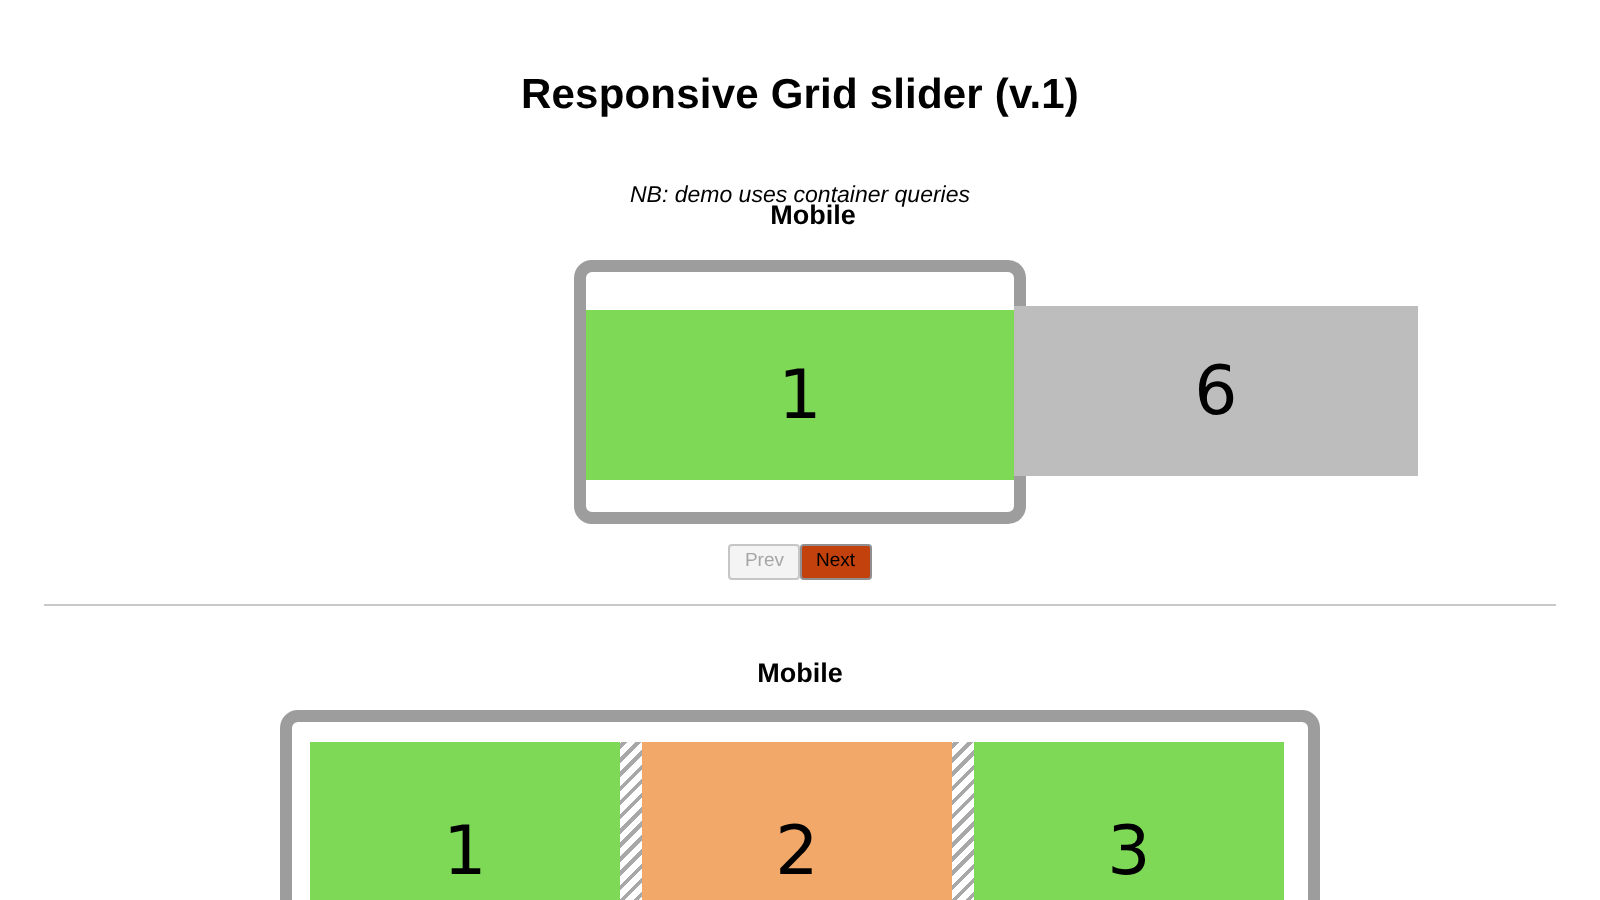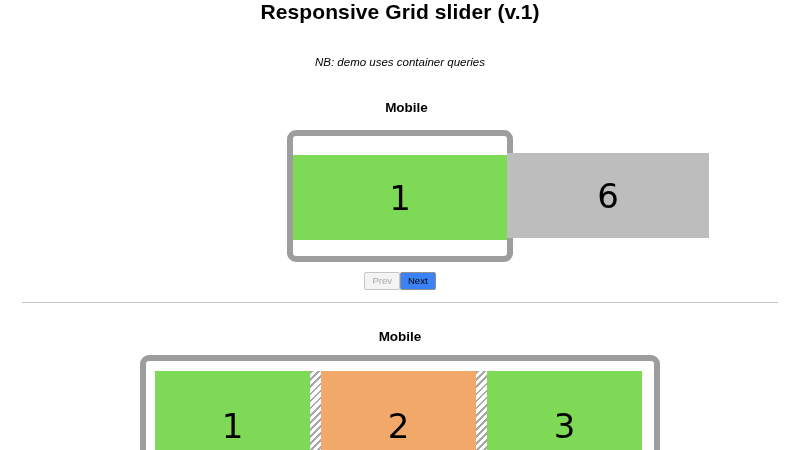--- a/index.html
+++ b/index.html
@@ -16,20 +16,21 @@
     position: relative;
   }
 
   
   .page-title {
     text-align: center;
     font-size: 21px;
     font-weight: bold;
     letter-spacing: 0.1px;
     margin: 0;
+    padding-top: 36px;
     line-height: 24px;
   }
   .page-note {
     text-align: center;
     font-size: 11.5px;
     font-style: italic;
     margin: 18px;
     padding-top: 14px;
     line-height: 13px;
     color: #000;
@@ -106,21 +107,21 @@
     right: 0;
     top: 272px;
     display: flex;
     justify-content: center;
   }
   .nav-btn {
     font-family: "Liberation Sans", sans-serif;
     font-size: 9.5px;
     line-height: 11px;
     padding: 2px 7px 3px 7px;
-    background: #3b82f6;
+    background: #c2410c;
     border: 1px solid #8f8f8f;
     border-radius: 2px;
     color: #000;
   }
   .nav-btn.disabled {
     color: #a6a6a6;
     border-color: #c6c6c6;
     background: #f4f4f4;
   }
 

